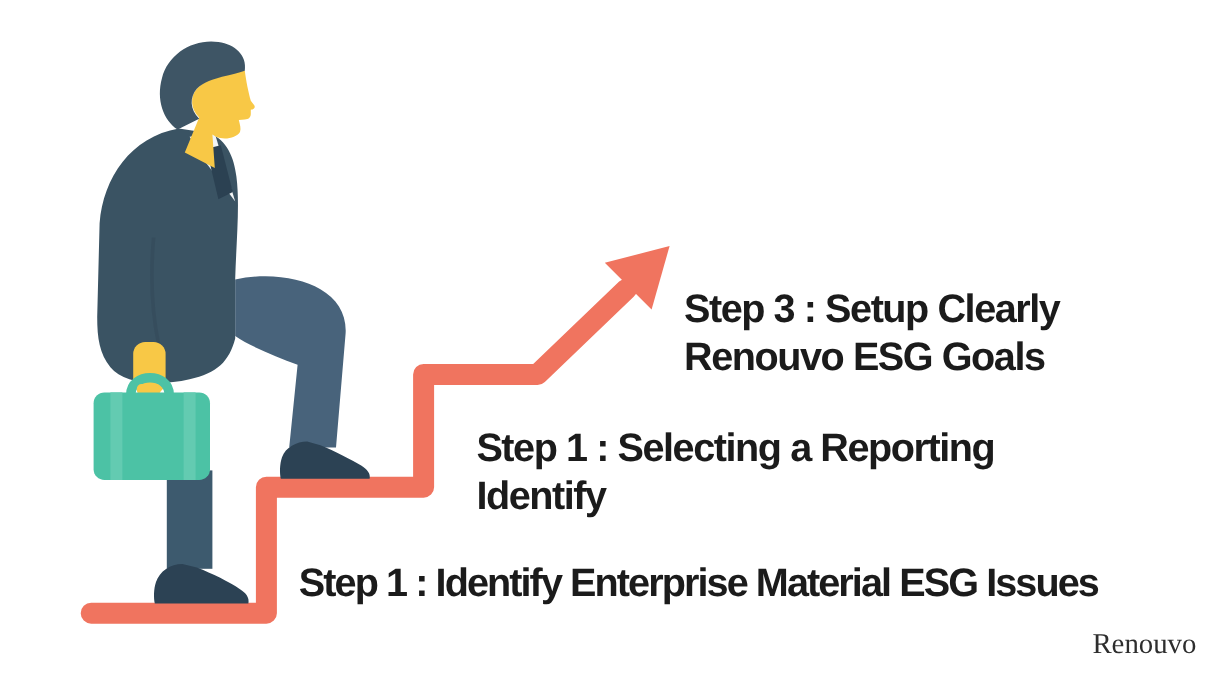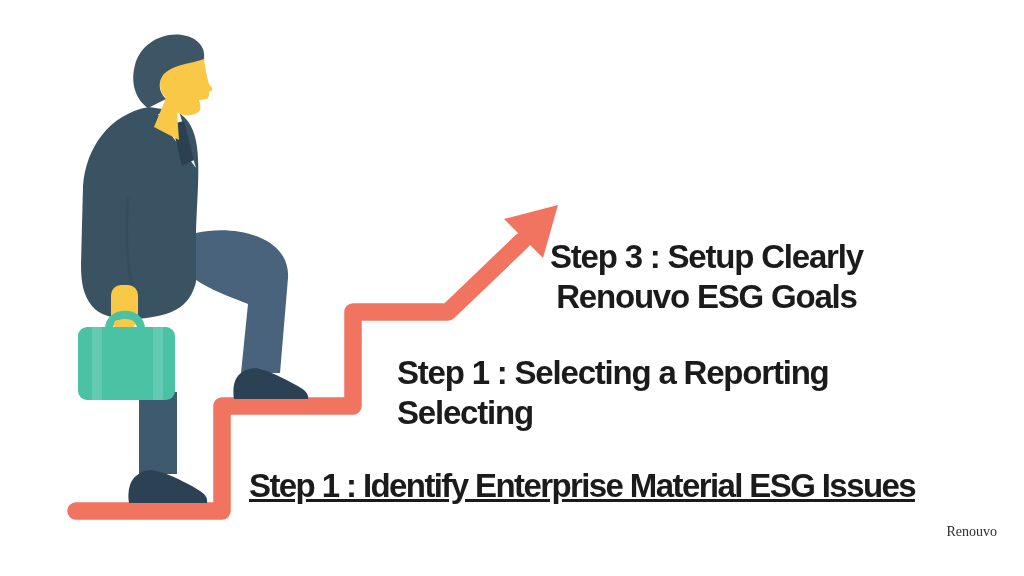--- a/index.html
+++ b/index.html
@@ -60,29 +60,29 @@
     color: var(--text, #1B1B1B);
     font-weight: 700;
     font-size: 33px;
     line-height: 40px;
     letter-spacing: -1.2px;
   }
   .step .line {
     display: block;
     white-space: nowrap;
   }
-  .step-1 { left: 249px; top: 466px; letter-spacing: -1.6px; text-decoration: underline; }
+  .step-1 { left: 249px; top: 466px; letter-spacing: -1.6px; }
   .step-2 { left: 397px; top: 353px; }
-  .step-3 { left: 550px; top: 237px; text-align: center; }
+  .step-3 { left: 570px; top: 237px; }
   .watermark {
     position: absolute;
     right: 27px;
     top: 524px;
     font-family: "Liberation Serif", "DejaVu Serif", serif;
-    font-size: 14px;
+    font-size: 24px;
     color: var(--watermark, #2E2E2E);
     white-space: nowrap;
   }
 </style>
 </head>
 <body>
 
 <div class="canvas">
 
   <svg class="illustration" viewBox="0 0 1024 576" aria-hidden="true">
@@ -117,21 +117,21 @@
       <rect class="fill-case-light" x="153" y="327" width="10" height="73"></rect>
     </g>
   </svg>
 
   <div class="step step-1">
     <span class="line">Step 1 : Identify Enterprise Material ESG Issues</span>
   </div>
 
   <div class="step step-2">
     <span class="line">Step 1 : Selecting a Reporting</span>
-    <span class="line">Selecting</span>
+    <span class="line">Identify</span>
   </div>
 
   <div class="step step-3">
     <span class="line">Step 3 : Setup Clearly</span>
     <span class="line">Renouvo ESG Goals</span>
   </div>
 
   <div class="watermark">Renouvo</div>
 </div>
 

